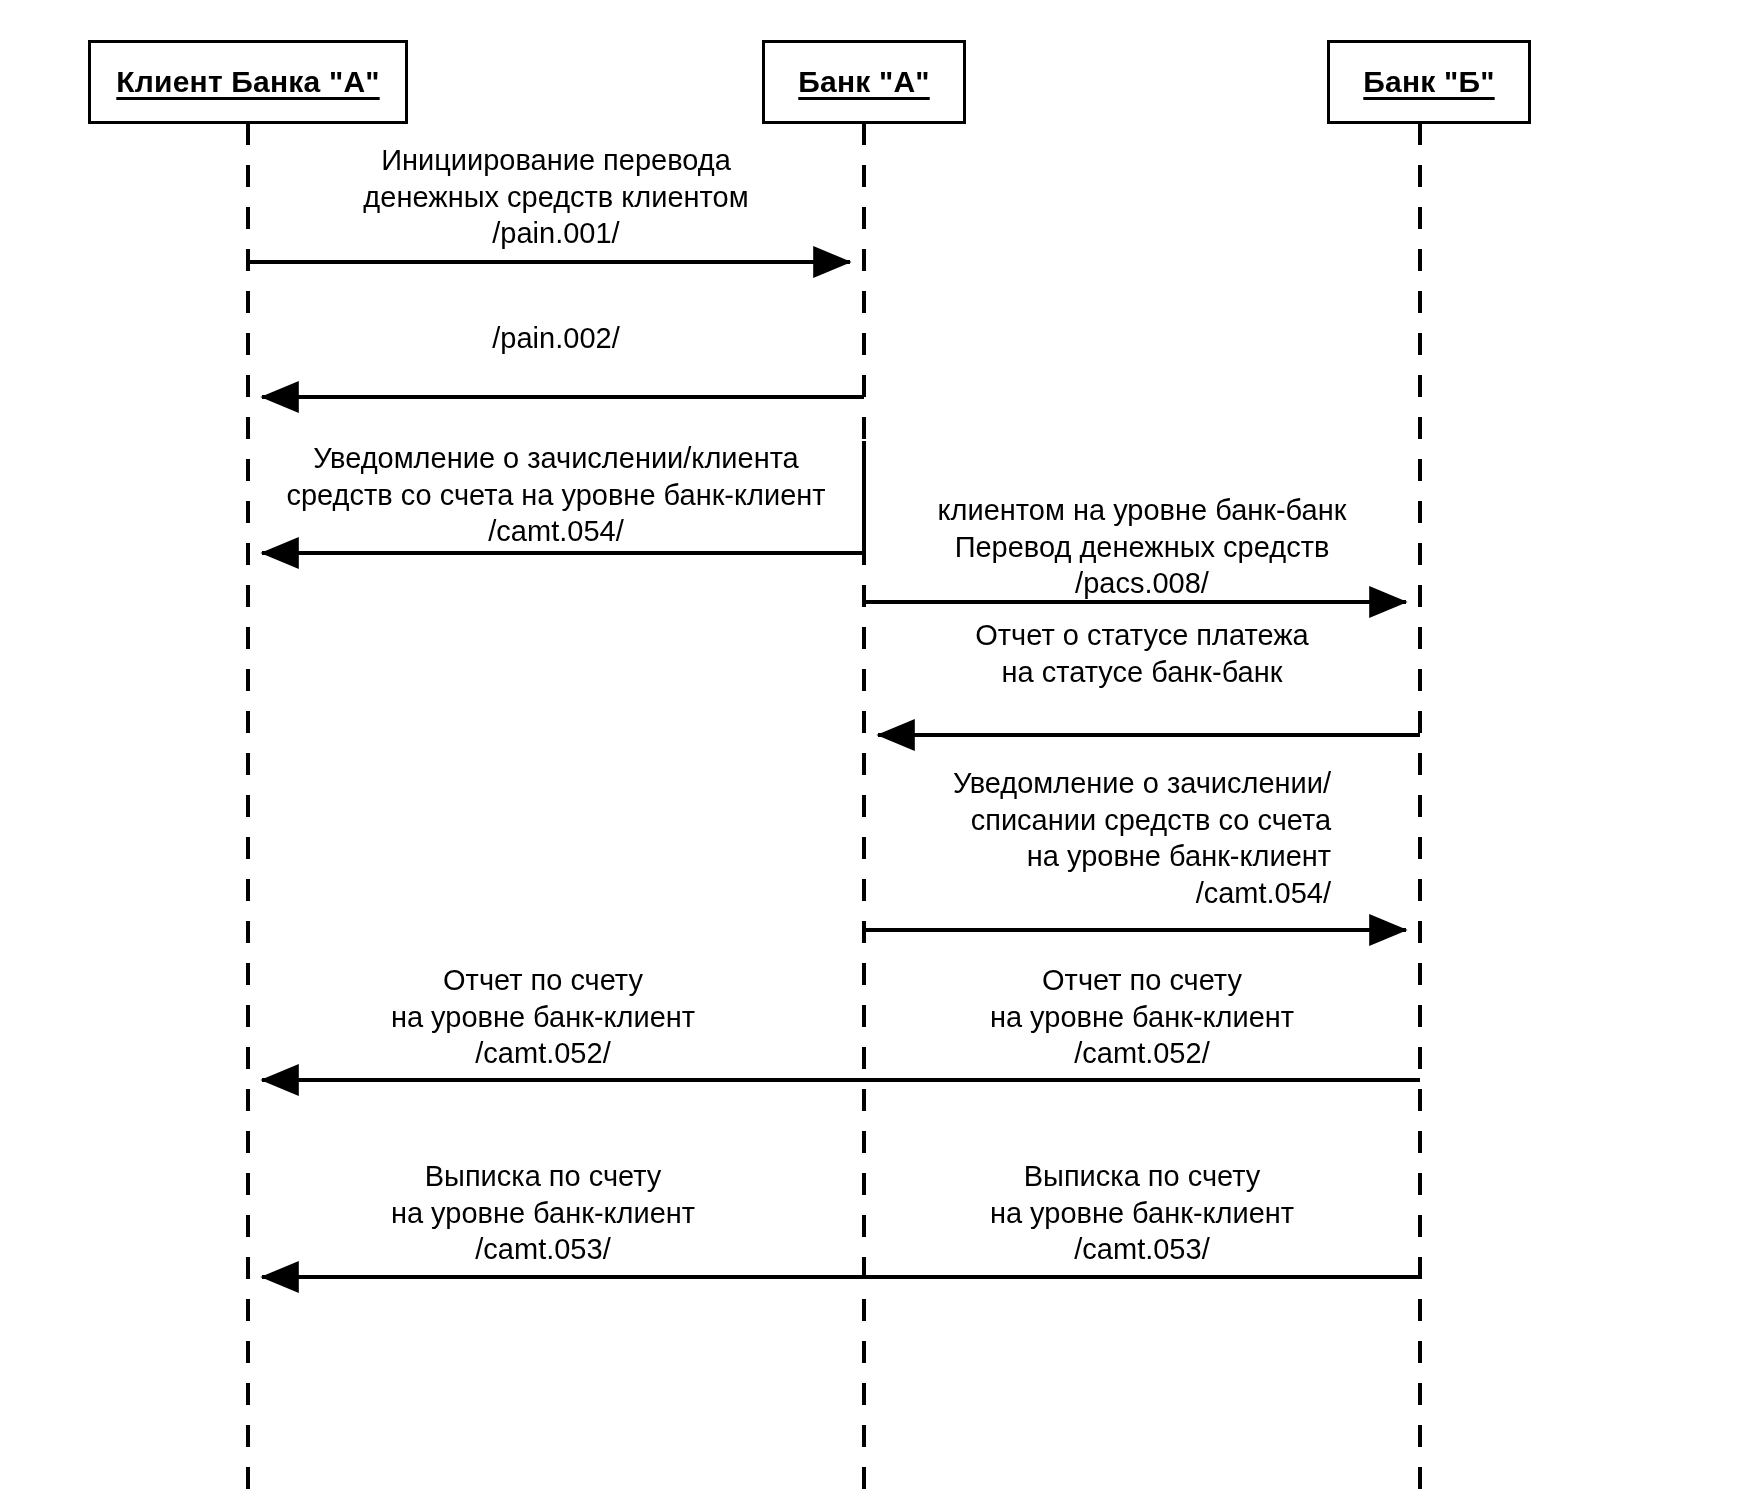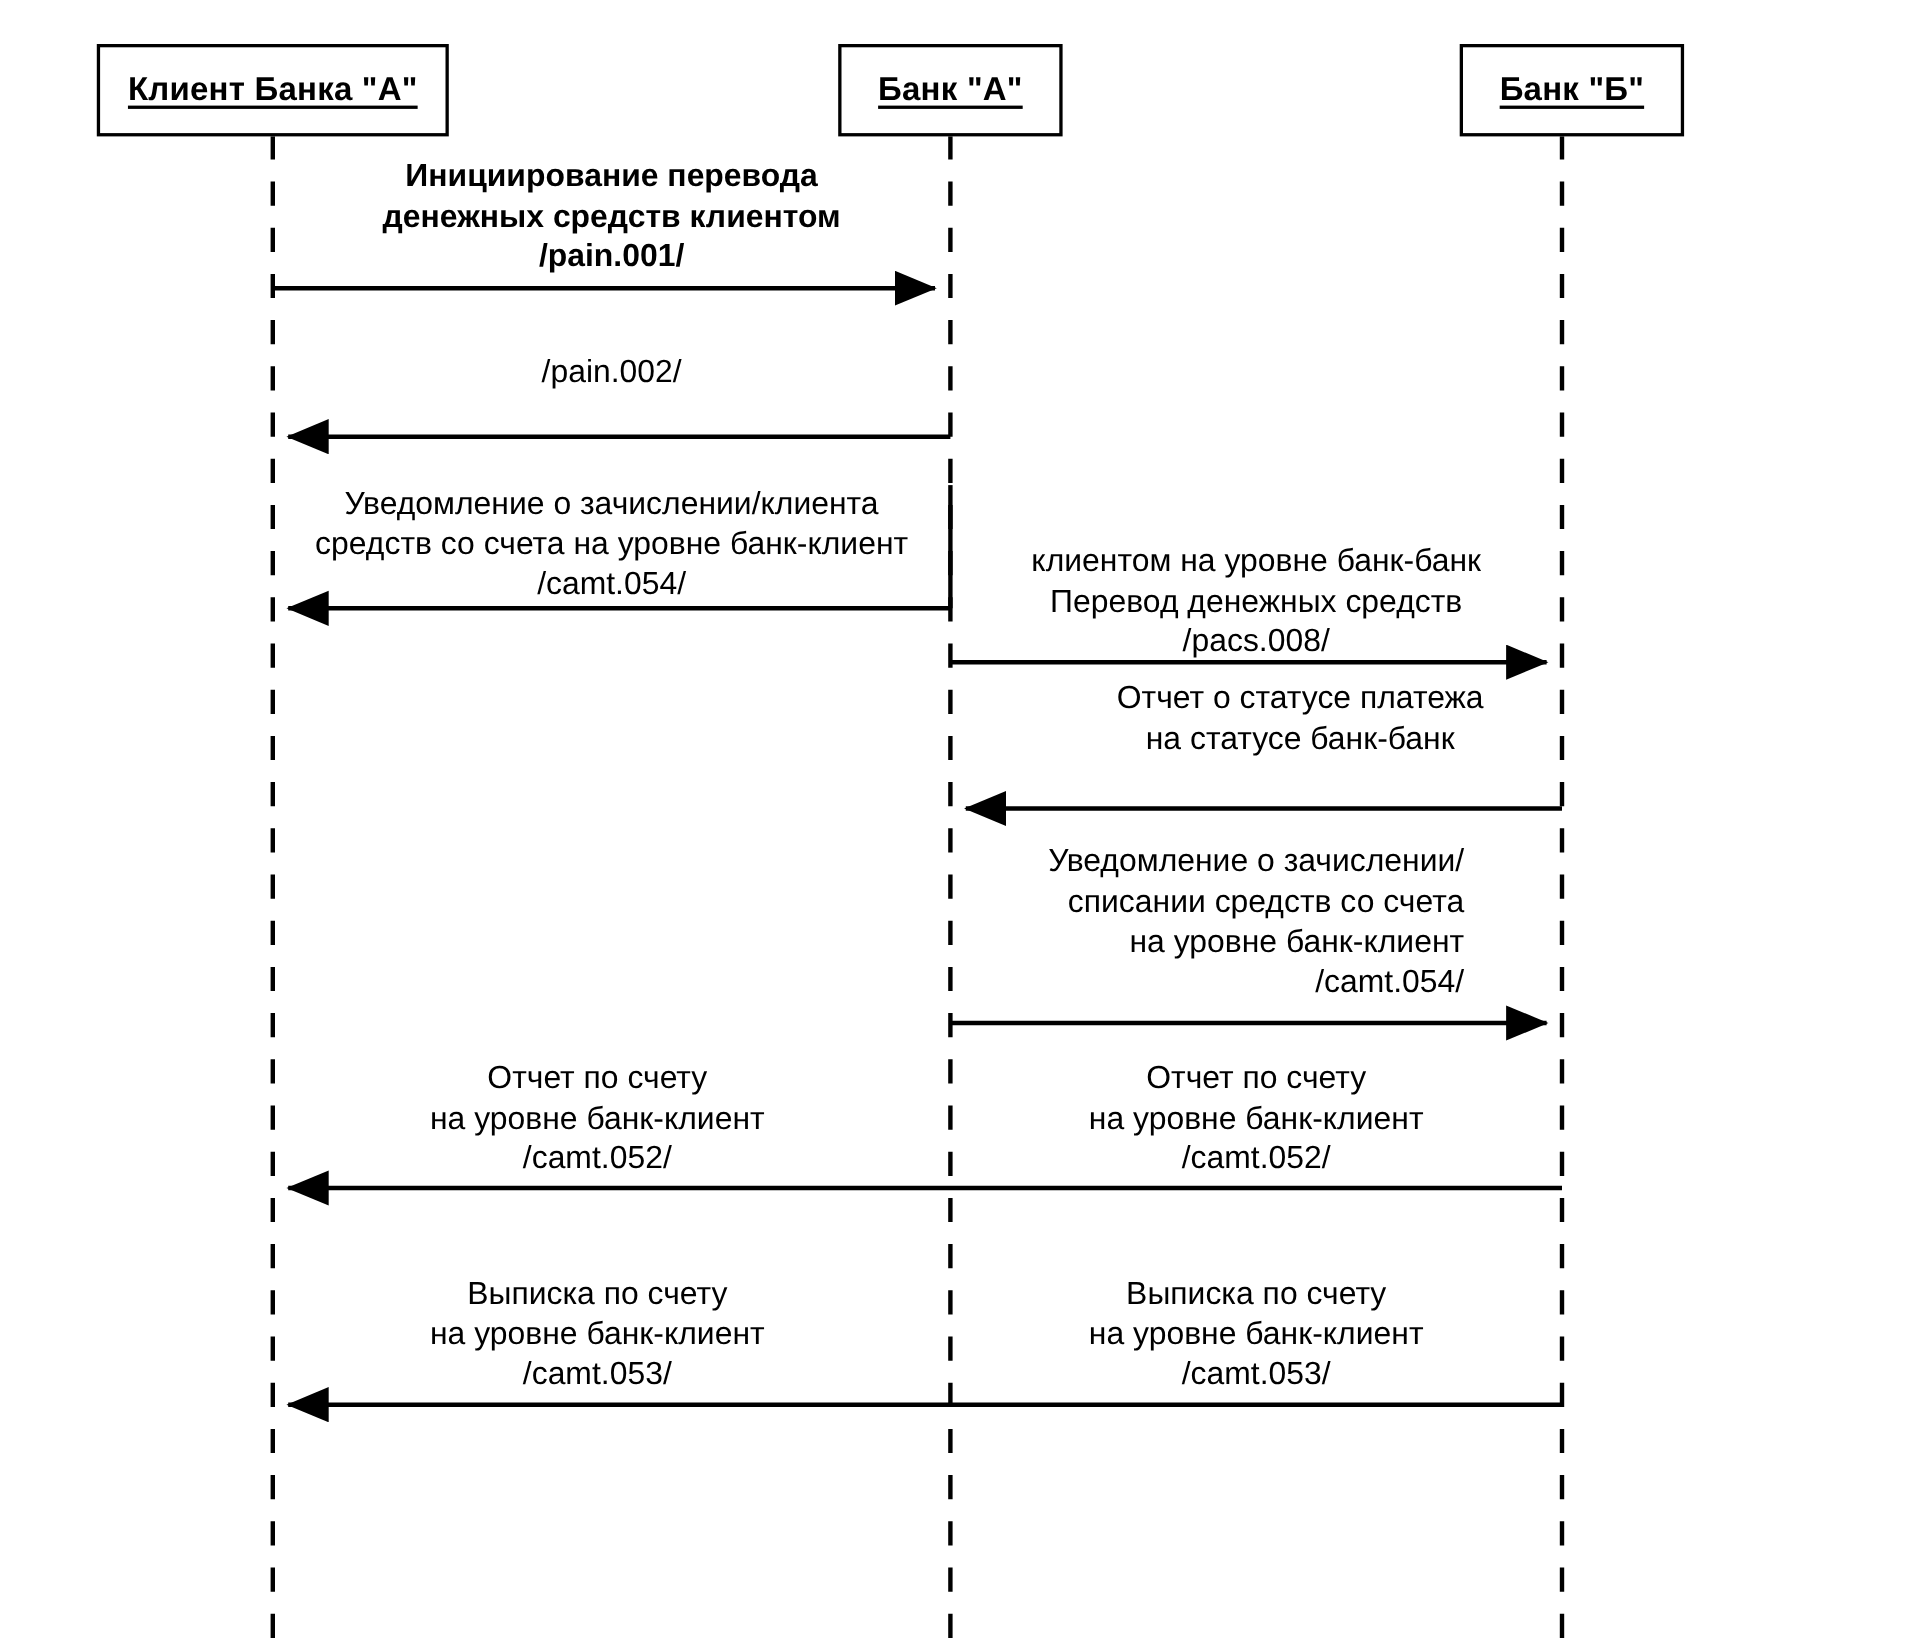--- a/index.html
+++ b/index.html
@@ -113,21 +113,21 @@
   </div>
 
   <div class="actor-box" style="left:762px; top:40px; width:204px; height:84px;">
     <span class="actor-label">Банк "А"</span>
   </div>
 
   <div class="actor-box" style="left:1327px; top:40px; width:204px; height:84px;">
     <span class="actor-label">Банк "Б"</span>
   </div>
 
-  <div class="msg-label" style="left:556px; top:142px;font-weight:bold;">
+  <div class="msg-label" style="left:556px; top:142px;">
     <span class="line">Инициирование перевода</span>
     <span class="line">денежных средств клиентом</span>
     <span class="line">/pain.001/</span>
   </div>
 
   <div class="msg-label" style="left:556px; top:320px;">
     <span class="line">/pain.002/</span>
   </div>
 
   <div class="msg-label" style="left:556px; top:440px;">
@@ -135,21 +135,21 @@
     <span class="line">средств со счета на уровне банк-клиент</span>
     <span class="line">/camt.054/</span>
   </div>
 
   <div class="msg-label" style="left:1142px; top:492px;">
     <span class="line">клиентом на уровне банк-банк</span>
     <span class="line">Перевод денежных средств</span>
     <span class="line">/pacs.008/</span>
   </div>
 
-  <div class="msg-label" style="left:1182px; top:617px;">
+  <div class="msg-label" style="left:1142px; top:617px;">
     <span class="line">Отчет о статусе платежа</span>
     <span class="line">на статусе банк-банк</span>
   </div>
 
   <div class="msg-label" style="left:1142px; top:765px;text-align:right;">
     <span class="line">Уведомление о зачислении/</span>
     <span class="line">списании средств со счета</span>
     <span class="line">на уровне банк-клиент</span>
     <span class="line">/camt.054/</span>
   </div>

